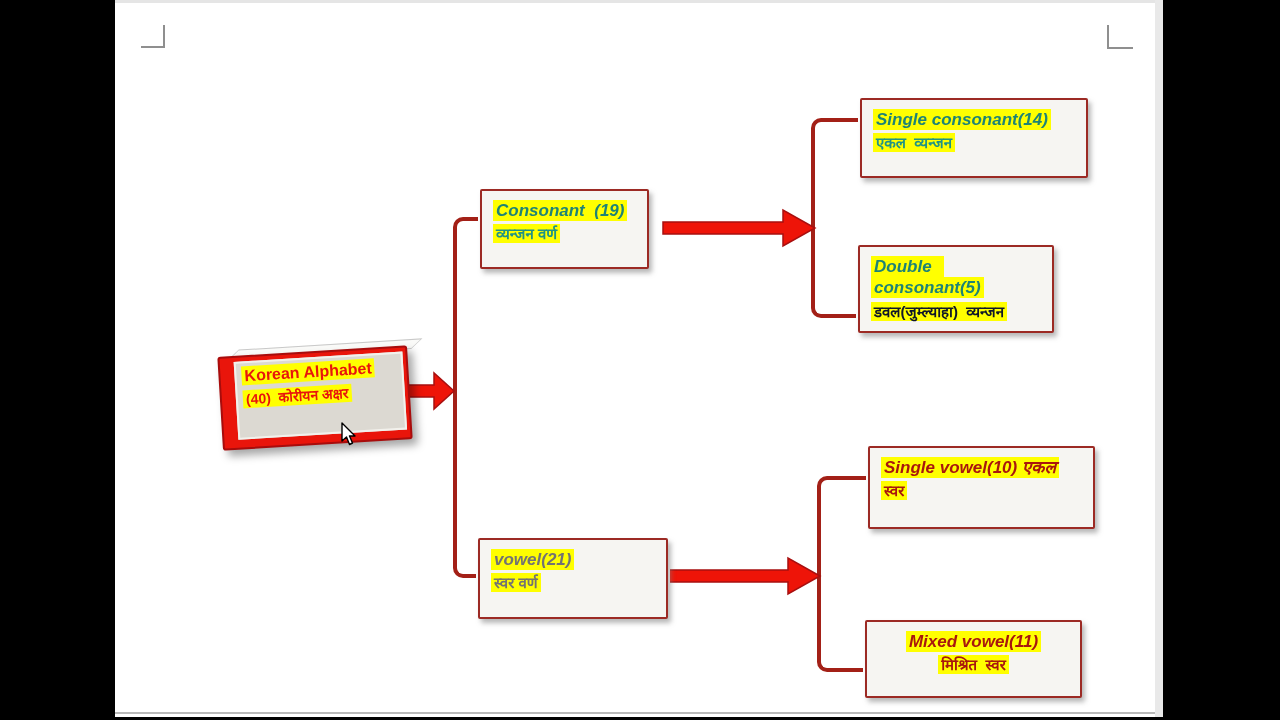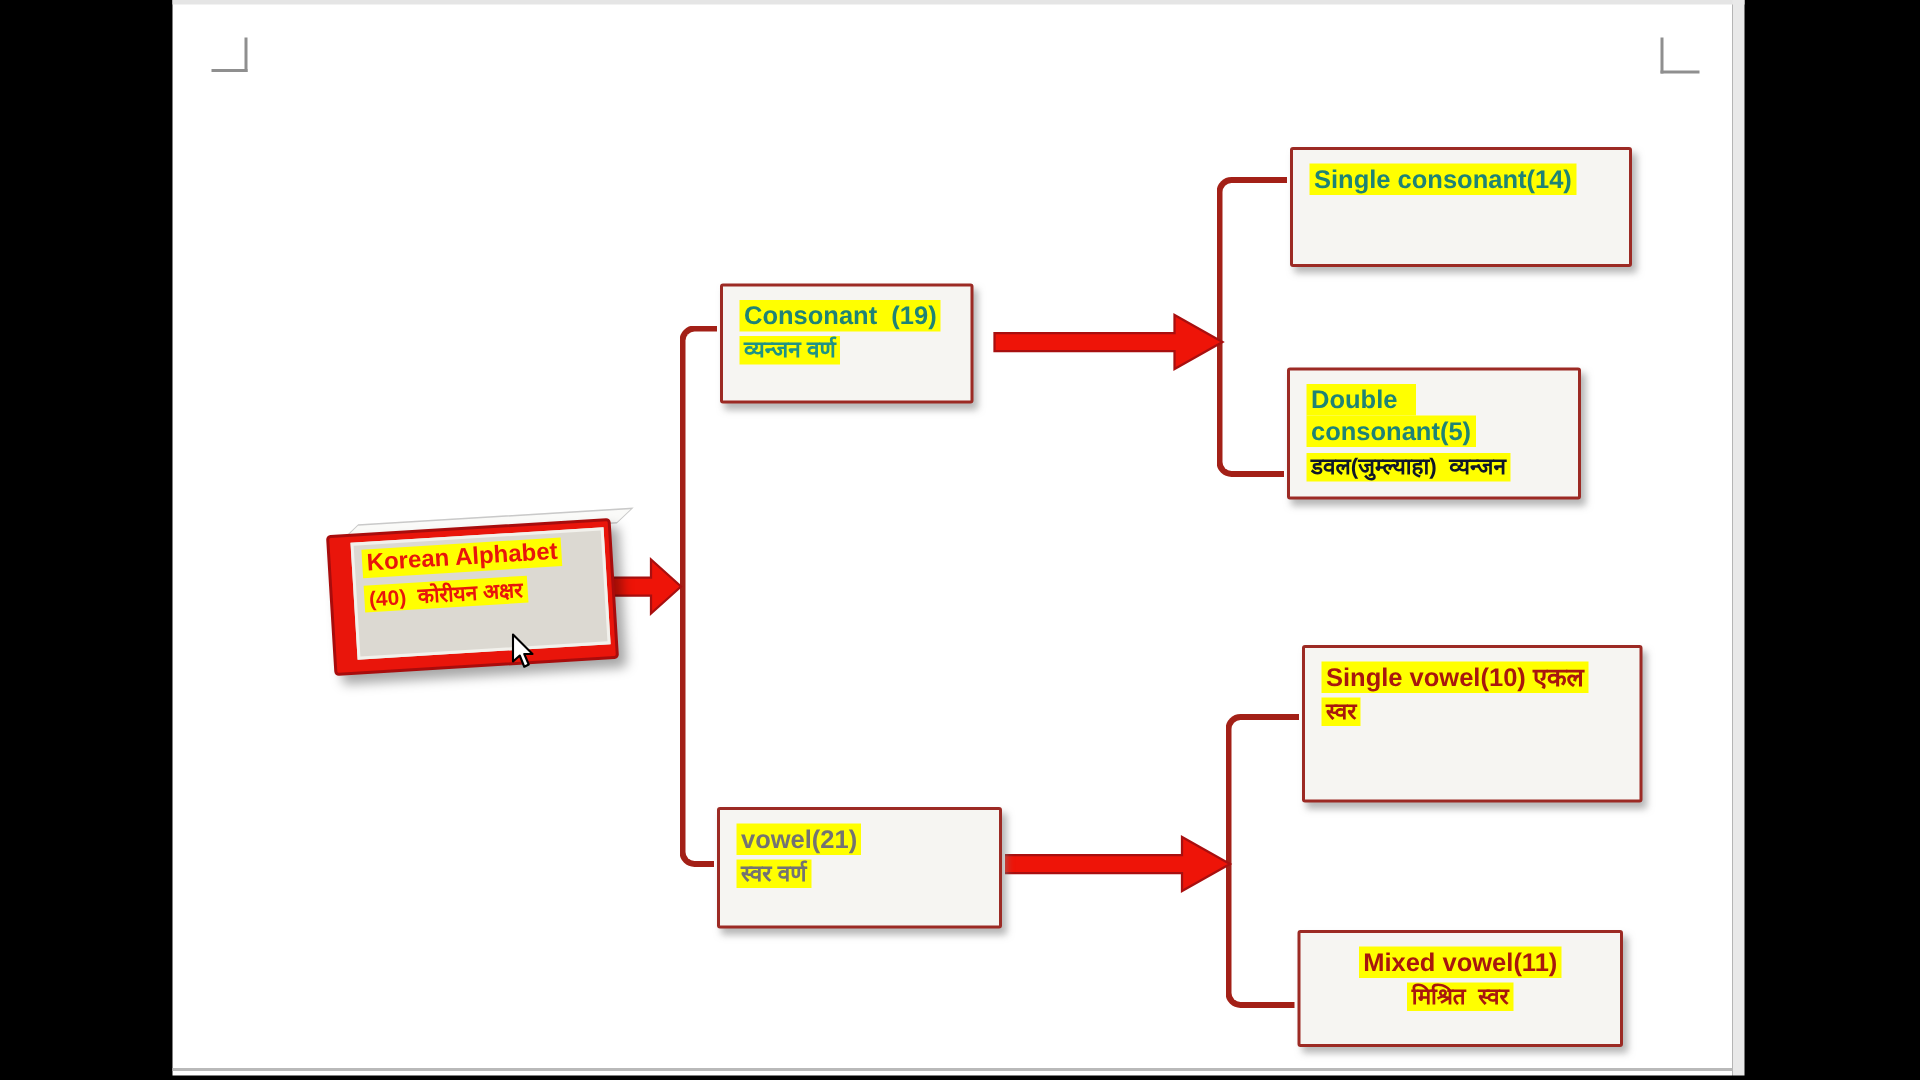--- a/index.html
+++ b/index.html
@@ -32,35 +32,35 @@
 
   .arrow-svg{position:absolute;overflow:visible;}
 
   
   .node{
     position:absolute;box-sizing:border-box;
     background:#f6f5f2;border:2px solid #9c2a24;border-radius:2px;
     box-shadow:3px 4px 5px rgba(125,125,125,.55), 0 0 0 2px #ffffff;
     padding:9px 11px;font-weight:bold;line-height:1.25;
   }
-  .node .l1{font-size:17px;}
+  .node .l1{font-size:17px;font-style:italic;}
   .node .l2{font-size:15px;margin-top:4px;}
   .hl{background:#ffff00;padding:1px 3px;display:inline;white-space:pre-wrap;
       box-decoration-break:clone;-webkit-box-decoration-break:clone;}
   .teal1{color:#1e8376;}
   .teal2{color:#1f9386;}
   .teal-dark{color:#0f172a;}
   .red{color:#737373;}
   .darkred{color:#a8170e;}
 
   .n-consonant{left:480px;top:189px;width:169px;height:80px;}
   .n-vowel{left:478px;top:538px;width:190px;height:81px;}
   .n-single-consonant{left:860px;top:98px;width:228px;height:80px;}
   .n-double-consonant{left:858px;top:245px;width:196px;height:88px;}
-  .n-single-vowel{left:868px;top:430px;width:227px;height:105px;}
+  .n-single-vowel{left:868px;top:446px;width:227px;height:83px;}
   .n-mixed-vowel{left:865px;top:620px;width:217px;height:78px;text-align:center;}
 
   
   .root-wrap{position:absolute;left:220px;top:351px;width:190px;height:94px;
              transform:rotate(-3.5deg);transform-origin:center;}
   .root-top{position:absolute;left:10px;top:-6px;width:182px;height:8px;
             background:#fafaf8;border:1px solid #c9c9c9;
             transform:skewX(-50deg);transform-origin:bottom left;}
   .root-slab{position:absolute;left:0;top:0;right:0;bottom:0;background:#e9150b;
              border:2px solid #a80c0c;border-radius:3px;
@@ -113,20 +113,21 @@
   <div class="l2 teal2"><span class="hl">व्यन्जन वर्ण</span></div>
 </div>
 
 <div class="node n-vowel">
   <div class="l1 red"><span class="hl">vowel(21)</span></div>
   <div class="l2 red"><span class="hl">स्वर वर्ण</span></div>
 </div>
 
 <div class="node n-single-consonant">
   <div class="l1 teal1"><span class="hl">Single consonant(14)</span></div>
+  <div class="l2 teal2"><span class="hl">एकल  व्यन्जन</span></div>
 </div>
 
 <div class="node n-double-consonant">
   <div class="l1 teal1"><span class="hl">Double  consonant(5)</span></div>
   <div class="l2 teal-dark"><span class="hl">डवल(जुम्ल्याहा)  व्यन्जन</span></div>
 </div>
 
 <div class="node n-single-vowel">
   <div class="l1 darkred"><span class="hl">Single vowel(10) एकल</span></div>
   <div class="l2 darkred"><span class="hl">स्वर</span></div>

